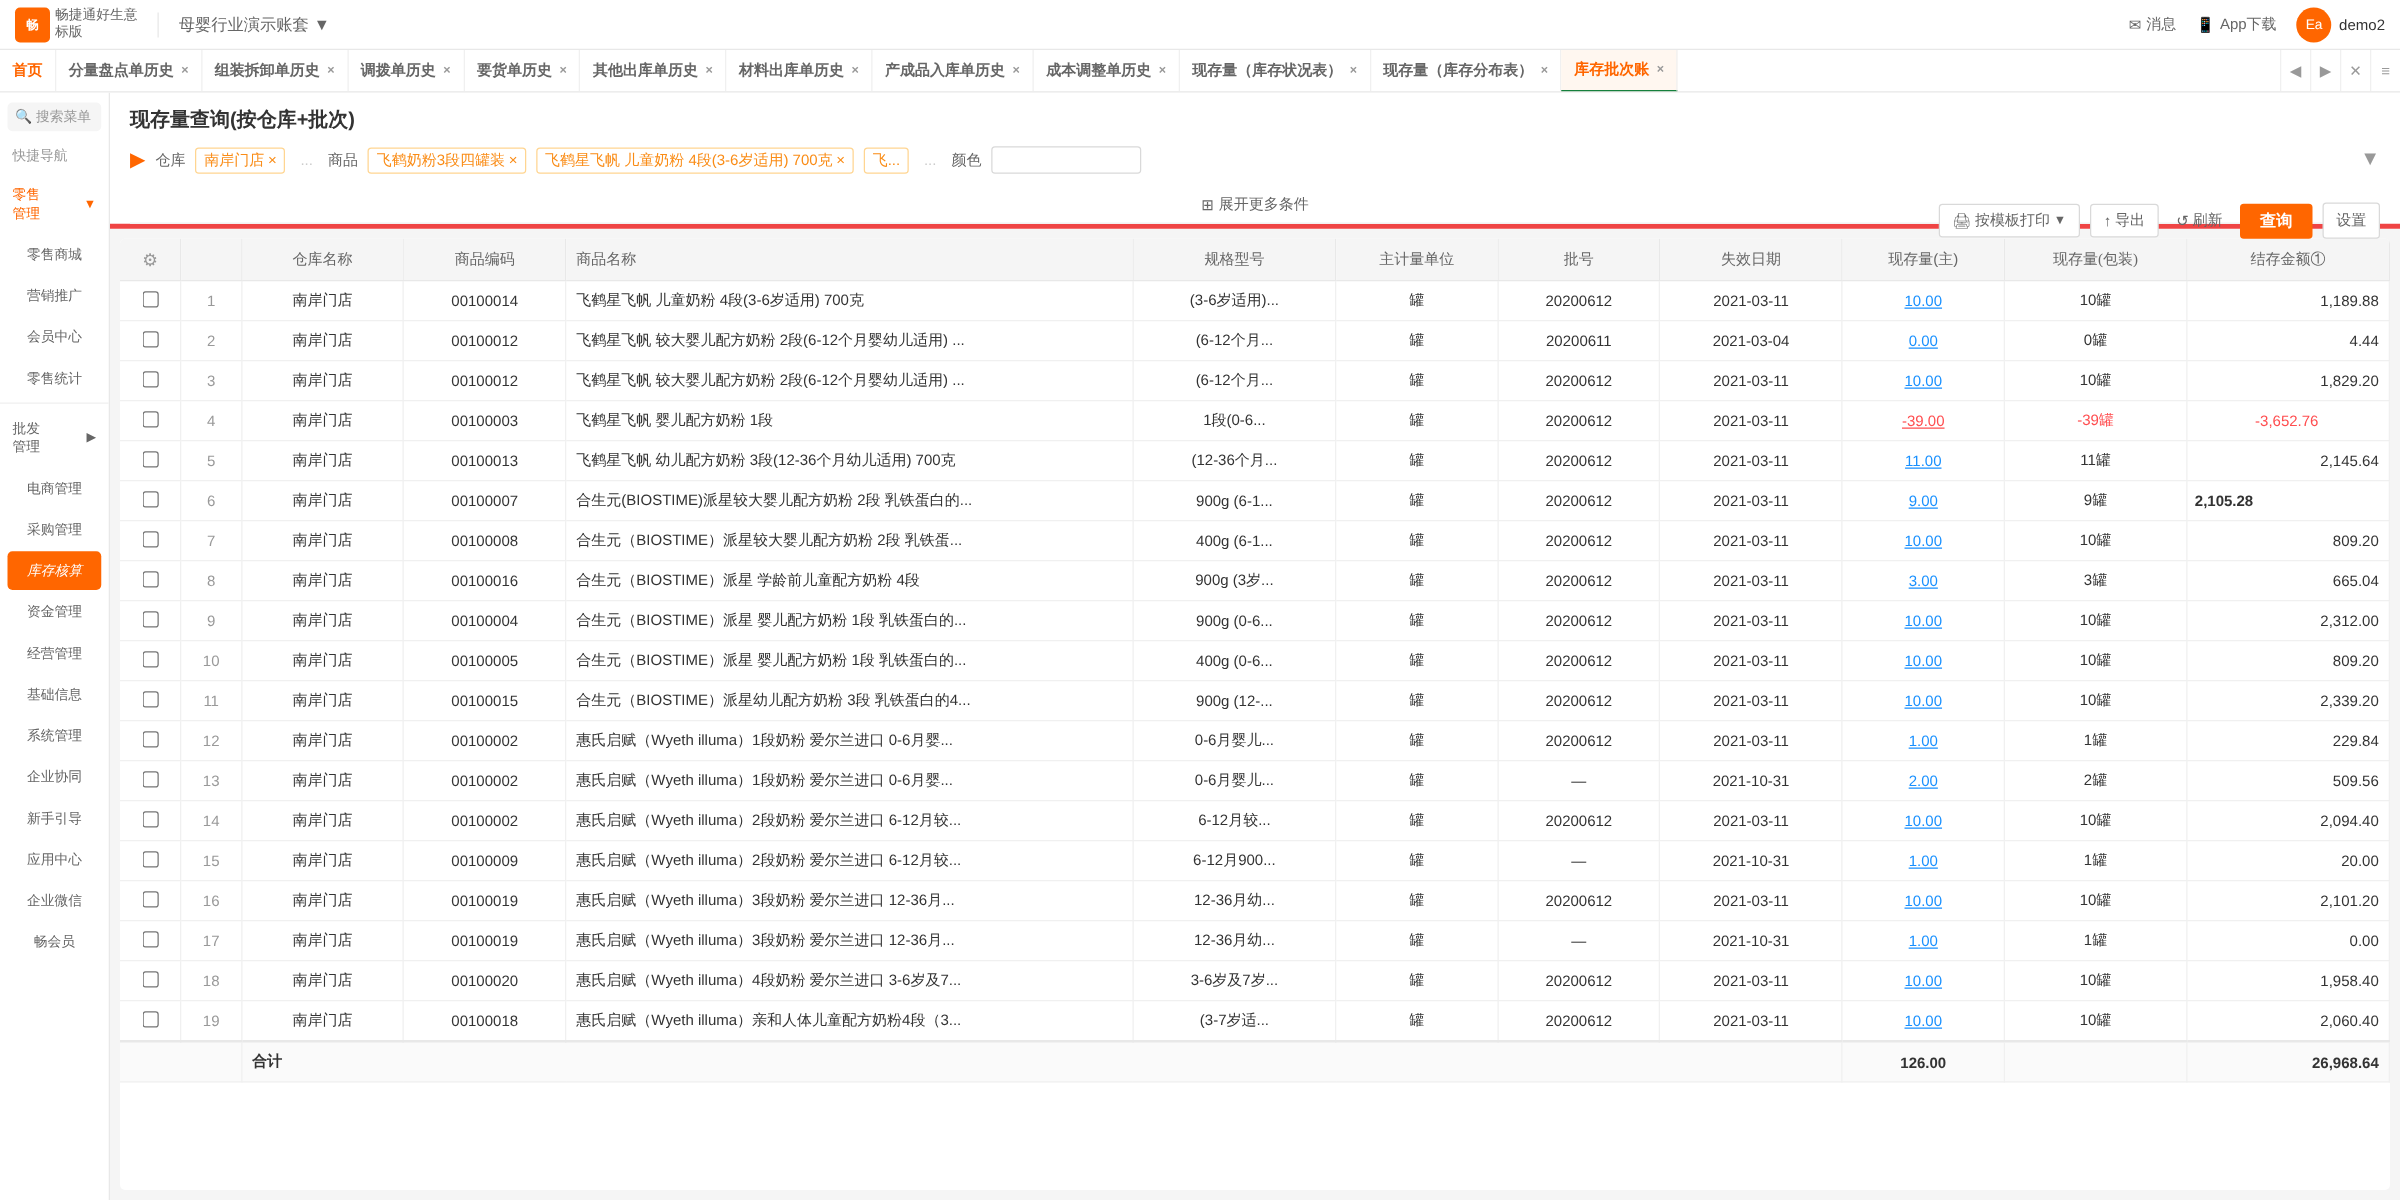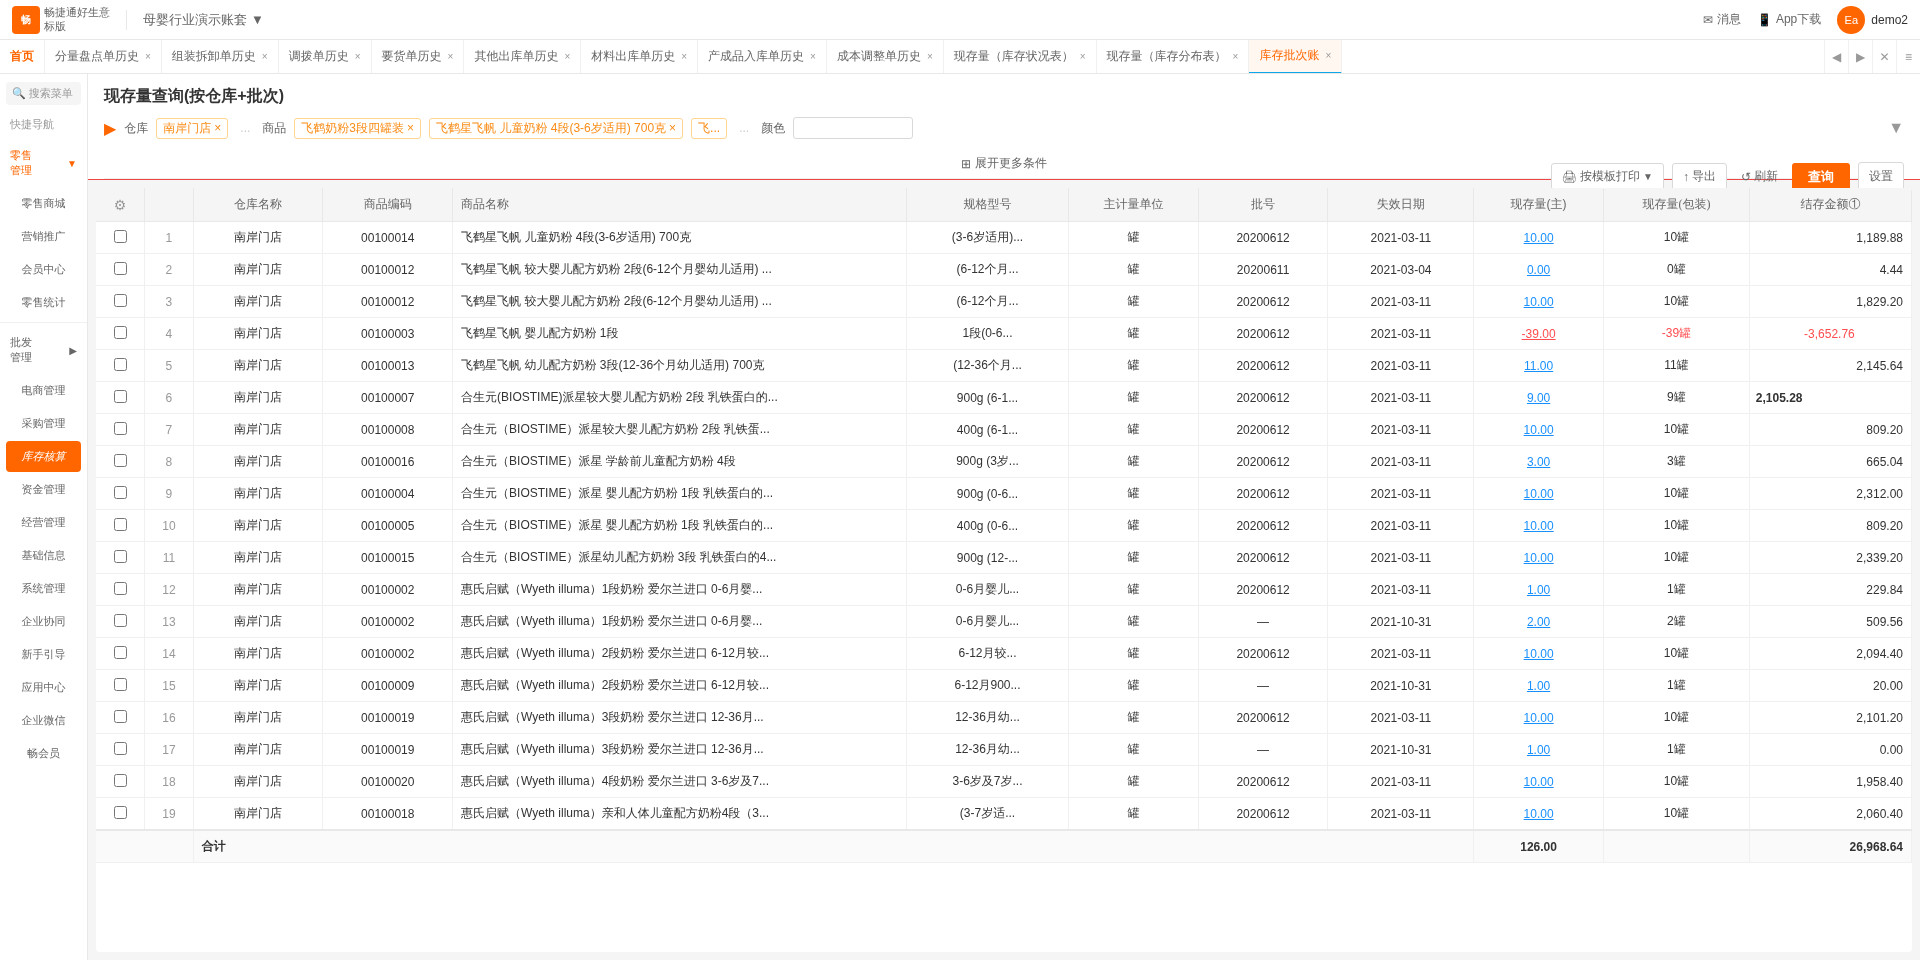--- a/index.html
+++ b/index.html
@@ -11,22 +11,22 @@
     .logo-area { display: flex; align-items: center; gap: 4px; }
     .logo-icon { width: 28px; height: 28px; background: #ff6600; border-radius: 4px; display: flex; align-items: center; justify-content: center; color: white; font-size: 10px; font-weight: bold; }
     .logo-text { font-size: 11px; color: #666; line-height: 1.2; }
     .top-bar-title { color: #666; font-size: 13px; display: flex; align-items: center; gap: 4px; }
     .top-bar-right { display: flex; align-items: center; gap: 16px; }
     .top-bar-btn { display: flex; align-items: center; gap: 4px; color: #666; font-size: 12px; cursor: pointer; }
     .user-avatar { width: 28px; height: 28px; border-radius: 50%; background: #ff6600; display: flex; align-items: center; justify-content: center; color: white; font-size: 11px; }
 
     
     .tab-bar { background: #fff; height: 34px; display: flex; align-items: center; border-bottom: 1px solid #e8e8e8; overflow: hidden; }
-    .tab-item { height: 34px; display: flex; align-items: center; padding: 0 10px; font-size: 12px; color: #666; cursor: pointer; border-right: 1px solid #f0f0f0; white-space: nowrap; gap: 4px; }
-    .tab-item.active { background: #fff7f0; color: #ff6600; border-bottom: 2px solid #0ea5e9; }
+    .tab-item { height: 34px; display: flex; align-items: center; padding: 0 10px; font-size: 12px; color: #666; cursor: pointer; border-right: 1px solid #f0f0f0; white-space: nowrap; gap: 4px; font-weight: bold; }
+    .tab-item.active { background: #fff7f0; color: #ff6600; border-bottom: 2px solid #15803d; }
     .tab-item.home { color: #ff6600; font-weight: bold; }
     .tab-close { color: #999; font-size: 10px; cursor: pointer; margin-left: 2px; }
     .tab-nav-btns { display: flex; align-items: center; margin-left: auto; }
     .tab-nav-btn { width: 24px; height: 34px; display: flex; align-items: center; justify-content: center; cursor: pointer; color: #999; border-left: 1px solid #f0f0f0; }
 
     
     .main-layout { display: flex; flex: 1; overflow: hidden; }
 
     
     .sidebar { width: 88px; background: #fff; border-right: 1px solid #e8e8e8; display: flex; flex-direction: column; overflow-y: auto; }
@@ -37,21 +37,21 @@
     .sidebar-item { padding: 8px 4px; text-align: center; cursor: pointer; color: #666; font-size: 11px; border-radius: 4px; margin: 2px 6px; }
     .sidebar-item.active { background: #ff6600; color: white; }
     .sidebar-divider { height: 1px; background: #f0f0f0; margin: 4px 0; }
     .sidebar-item-with-arrow { display: flex; align-items: center; justify-content: space-between; padding: 8px 10px; cursor: pointer; color: #666; font-size: 11px; gap: 28px; }
     .sidebar-item-with-arrow.active { color: #ff6600; }
 
     
     .content { flex: 1; display: flex; flex-direction: column; overflow: hidden; background: #f5f5f5; }
 
     
-    .page-header { background: #fff; padding: 12px 16px 0; border-bottom: 1px solid #ef4444; }
+    .page-header { background: #fff; padding: 12px 16px 0; border-bottom: 4px solid #ef4444; }
     .page-title { font-size: 16px; font-weight: bold; color: #333; margin-bottom: 10px; }
     .filter-row { display: flex; align-items: center; gap: 8px; padding-bottom: 10px; flex-wrap: wrap; }
     .filter-label { color: #666; font-size: 12px; white-space: nowrap; }
 
     
     .page-header-wrap { position: relative; background: #fff; }
 
     
     .table-wrap { flex: 1; overflow: auto; padding: 0; background: #fff; margin: 8px; border-radius: 4px; }
     .data-table { width: 100%; border-collapse: collapse; font-size: 12px; }

